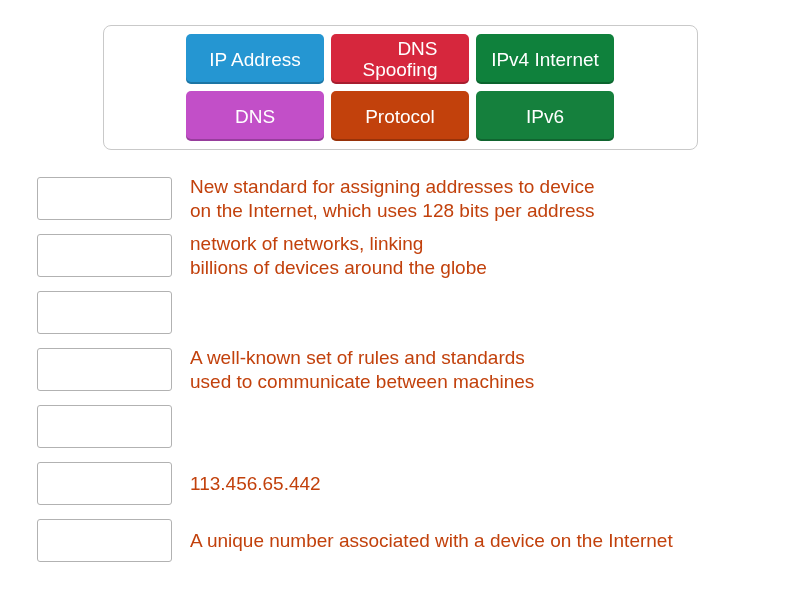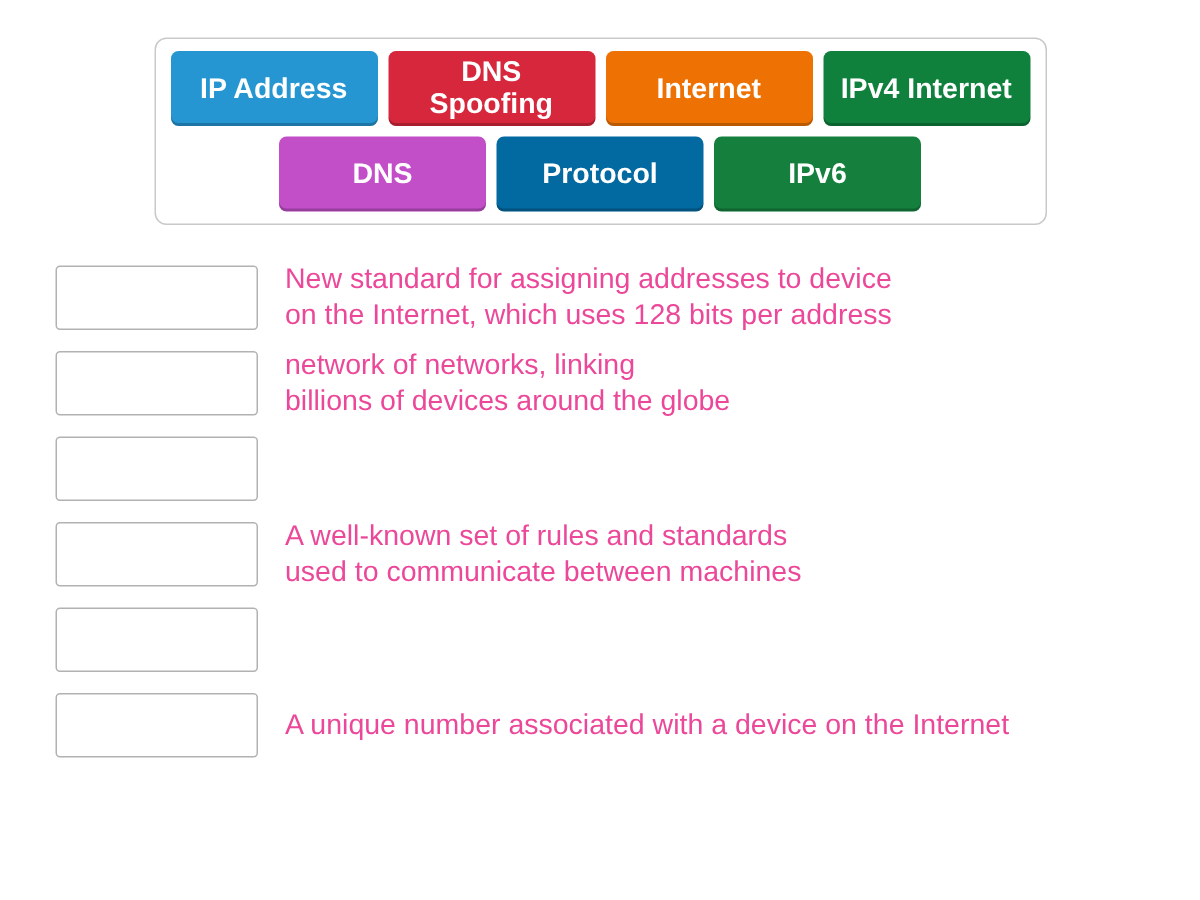--- a/index.html
+++ b/index.html
@@ -27,24 +27,24 @@
     gap: 7px;
   }
   .tile {
     width: 138px;
     height: 50px;
     border-radius: 5px;
     display: flex;
     align-items: center;
     justify-content: center;
     color: #ffffff;
-    font-weight: bold;
+    font-weight: normal;
     font-size: 19px;
     line-height: 21px;
-    text-align: center;
+    text-align: right;
     white-space: pre-line;
     box-shadow: inset 0 -2px 0 rgba(0,0,0,0.22);
     cursor: grab;
     user-select: none;
   }
   
   .rows {
     margin: 27px 0 0 37px;
   }
   .match-row {
@@ -58,38 +58,37 @@
     height: 43px;
     flex: 0 0 135px;
     background: #ffffff;
     border: 1px solid #b2b2b2;
     border-radius: 3px;
   }
   .definition {
     margin-left: 18px;
     font-size: 19px;
     line-height: 24px;
-    color: #ec4899;
+    color: #c2410c;
     white-space: pre-line;
   }
 </style>
 </head>
 <body>
 
 <div class="word-bank">
   <div class="bank-row">
     <div class="tile" style="background: rgb(37, 150, 210);">IP Address</div>
     <div class="tile" style="background: rgb(214, 39, 61);">DNS
 Spoofing</div>
-    <div class="tile" style="background: rgb(238, 114, 3);">Internet</div>
     <div class="tile" style="background: rgb(15, 129, 60);">IPv4 Internet</div>
   </div>
   <div class="bank-row">
     <div class="tile" style="background: rgb(194, 79, 200);">DNS</div>
-    <div class="tile" style="background: #0369a1;">Protocol</div>
+    <div class="tile" style="background: #c2410c;">Protocol</div>
     <div class="tile" style="background: #15803d;">IPv6</div>
   </div>
 </div>
 
 <div class="rows">
   <div class="match-row">
     <div class="answer-slot"></div>
     <div class="definition">New standard for assigning addresses to device
 on the Internet, which uses 128 bits per address</div>
   </div>
@@ -104,15 +103,19 @@
   <div class="match-row">
     <div class="answer-slot"></div>
     <div class="definition">A well-known set of rules and standards
 used to communicate between machines</div>
   </div>
   <div class="match-row">
     <div class="answer-slot"></div>
   </div>
   <div class="match-row">
     <div class="answer-slot"></div>
+    <div class="definition">113.456.65.442</div>
+  </div>
+  <div class="match-row">
+    <div class="answer-slot"></div>
     <div class="definition">A unique number associated with a device on the Internet</div>
   </div>
 </div>
 
 </body></html>

